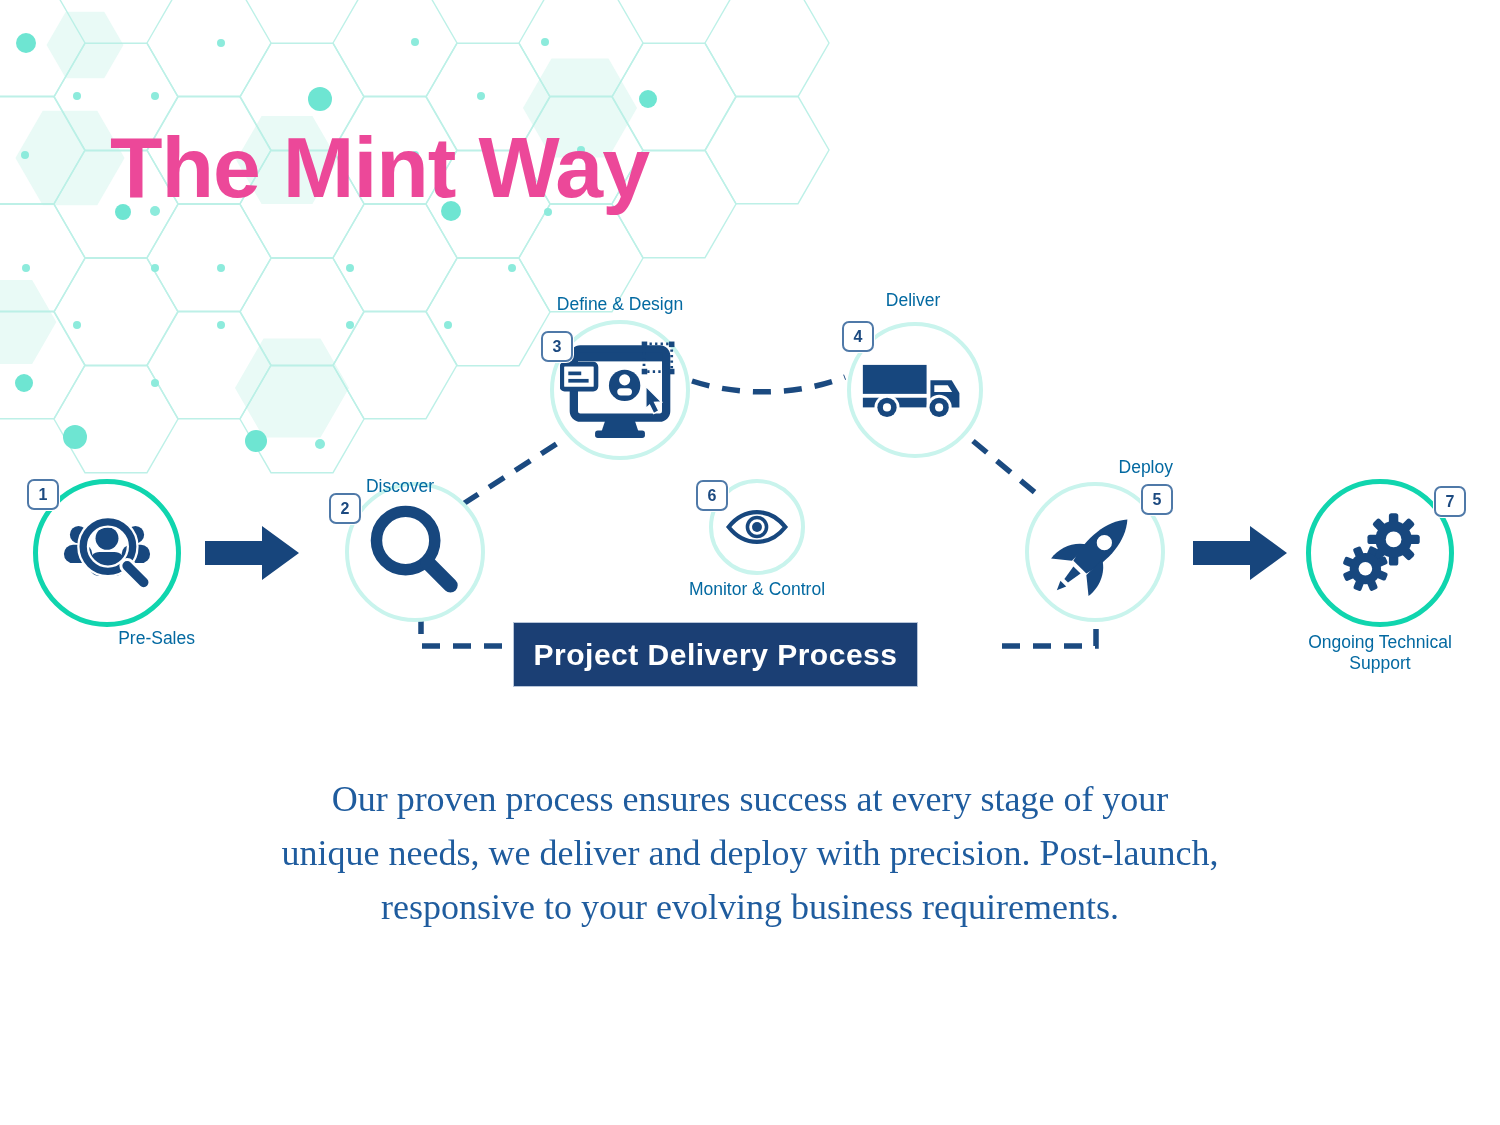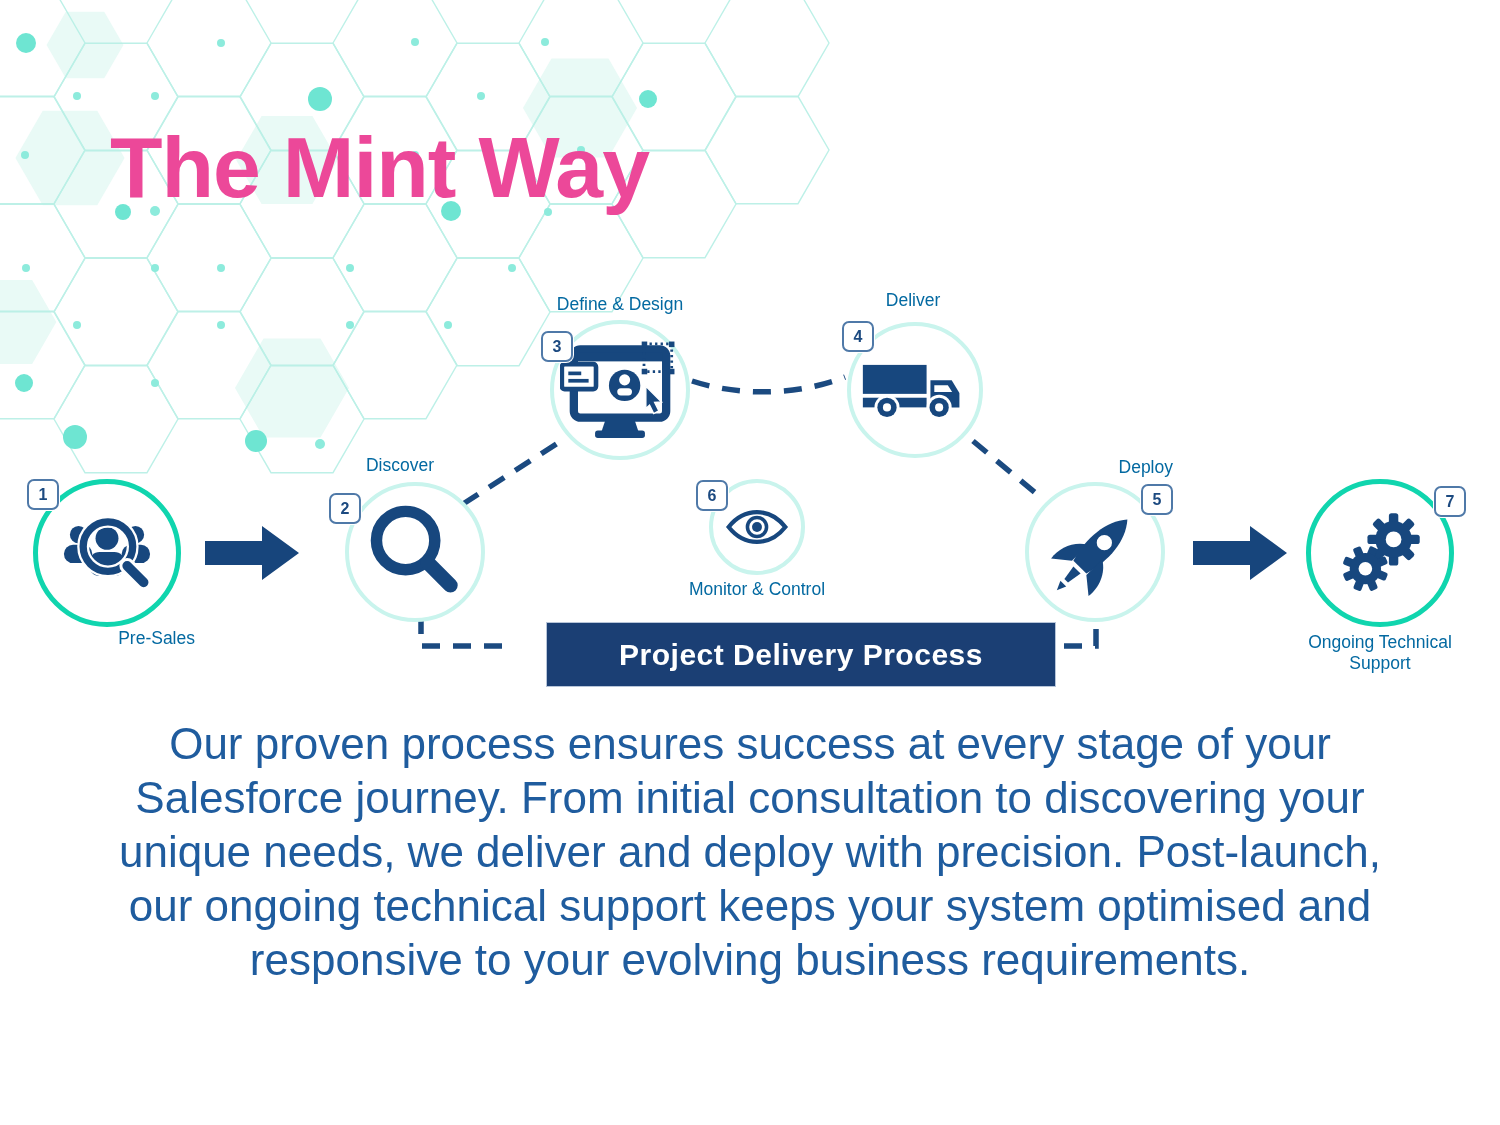--- a/index.html
+++ b/index.html
@@ -24,34 +24,34 @@
   
   .badge{width:28px;height:27px;background:#fff;border:2px solid #4f79a8;border-radius:7px;
          color:#1c4a80;font-size:16px;font-weight:bold;display:flex;align-items:center;
          justify-content:center;z-index:4;box-shadow:0 0 0 1px #ffffff;}
   #b1{left:27px;top:479px;} #b2{left:329px;top:493px;} #b3{left:541px;top:331px;}
   #b4{left:842px;top:321px;} #b5{left:1141px;top:484px;} #b6{left:696px;top:480px;}
   #b7{left:1434px;top:486px;}
   
   .step-label{color:#0369a1;font-size:17.5px;text-align:center;z-index:2;line-height:21px;}
   #l1{left:35px;top:628px;width:160px;text-align:right;}
-  #l2{left:320px;top:455px;width:160px;}
+  #l2{left:320px;top:476px;width:160px;}
   #l3{left:540px;top:294px;width:160px;}
   #l4{left:833px;top:290px;width:160px;}
   #l5{left:1013px;top:457px;width:160px;text-align:right;}
   #l6{left:667px;top:579px;width:180px;}
   #l7{left:1290px;top:632px;width:180px;}
   
-  #banner{left:513px;top:622px;width:510px;height:65px;background:#1b3f74;
+  #banner{left:513px;top:622px;width:405px;height:65px;background:#1b3f74;
           border:1px solid #b7c5d9;box-sizing:border-box;display:flex;align-items:center;
-          justify-content:center;z-index:2;margin-left:33px;}
+          justify-content:center;z-index:2;}
   #banner span{color:#ffffff;font-size:30px;font-weight:bold;letter-spacing:.5px;}
   
-  #desc{left:100px;top:717px;width:1300px;text-align:center;color:#1f5c9e;
-        font-size:44px;line-height:54px;z-index:2;}
+  #desc{left:100px;top:772px;width:1300px;text-align:center;color:#1f5c9e;
+        font-size:36px;line-height:54px;z-index:2;font-family:Liberation Serif, serif;}
   
   #connectors{left:0;top:0;z-index:1;pointer-events:none;}
   #hexbg{left:0;top:0;z-index:0;pointer-events:none;}
   .icon-svg{display:block;}
 </style>
 </head>
 <body>
 
 <div id="canvas">
 
@@ -272,19 +272,17 @@
   </div>
   <div id="b7" class="abs badge">7</div>
   <div id="l7" class="abs step-label">Ongoing Technical Support</div>
 
   <div id="banner" class="abs">
     <span>Project Delivery Process</span>
   </div>
 
   <div id="desc" class="abs">
     <div>Our proven process ensures success at every stage of your</div>
-    <div>Salesforce journey. From initial consultation to discovering your</div>
     <div>unique needs, we deliver and deploy with precision. Post-launch,</div>
-    <div>our ongoing technical support keeps your system optimised and</div>
     <div>responsive to your evolving business requirements.</div>
   </div>
 
 </div>
 
 </body></html>

